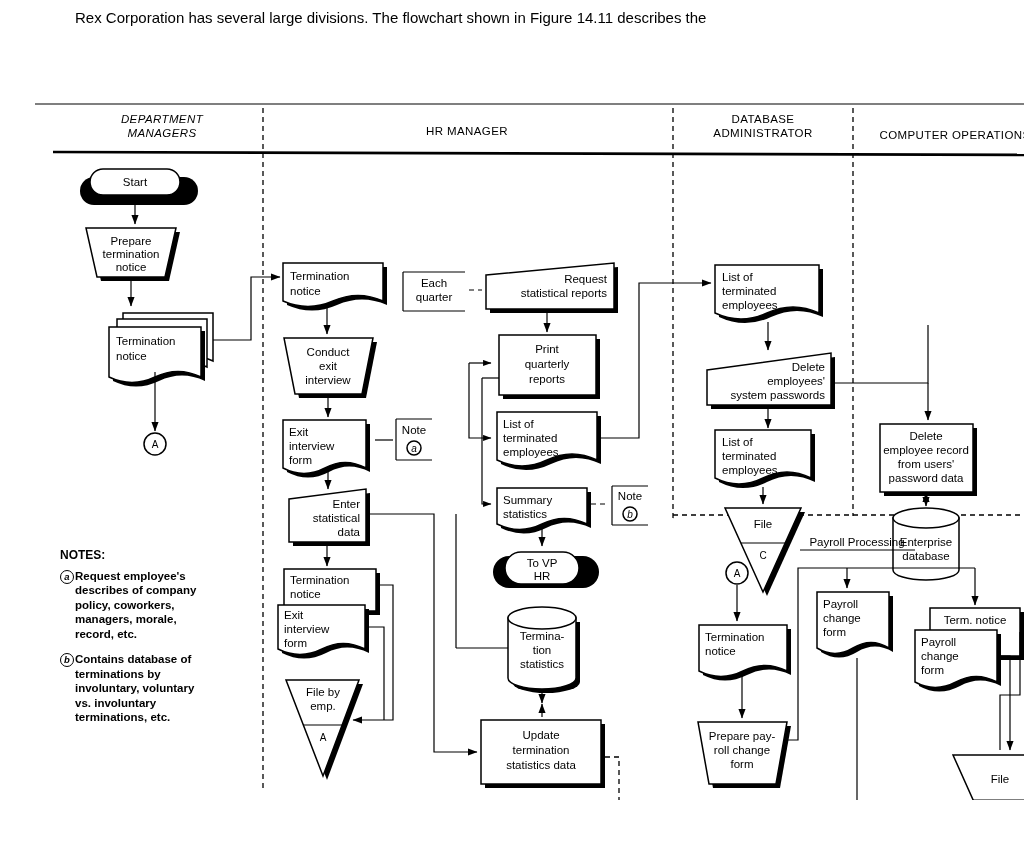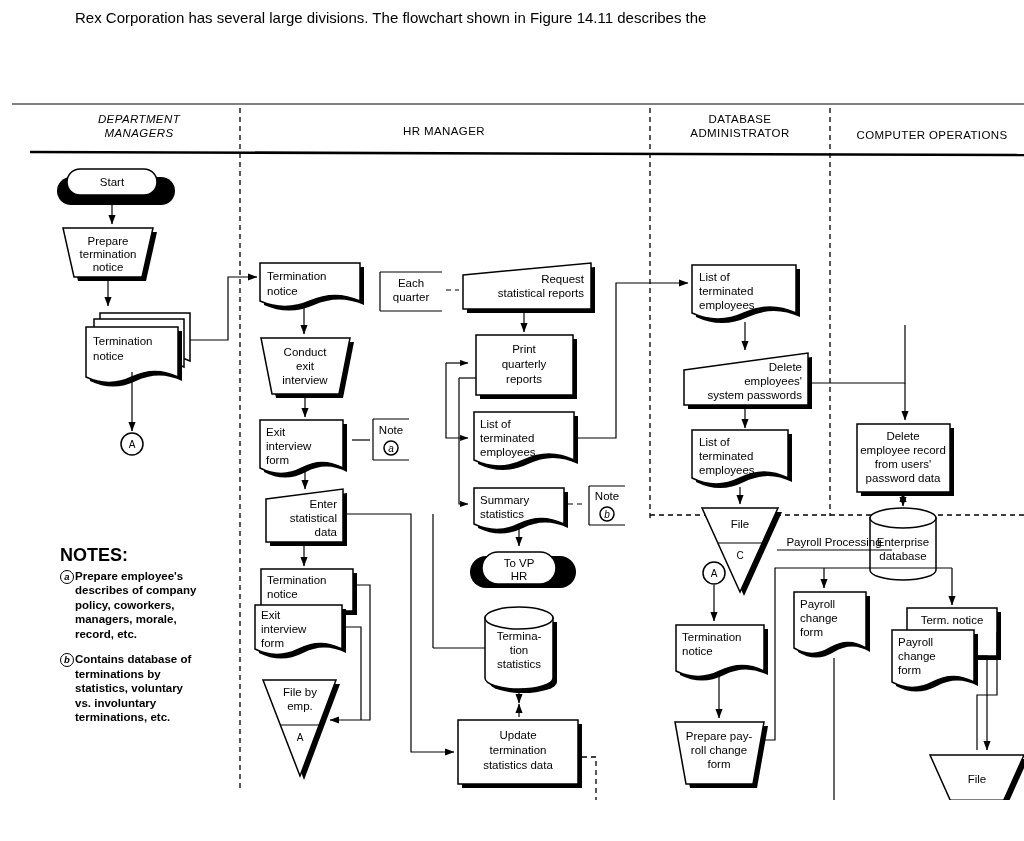--- a/index.html
+++ b/index.html
@@ -1,22 +1,22 @@
 <!DOCTYPE html>
 <html><head>
 <meta charset="utf-8">
 <style>
   html,body{margin:0;padding:0;background:#ffffff;}
   body{width:1024px;height:841px;position:relative;
        font-family:"Liberation Sans","DejaVu Sans",sans-serif;color:#000;}
   #intro{position:absolute;left:75px;top:4px;width:830px;font-size:15px;line-height:28px;}
-  #chartwrap{position:absolute;left:12px;top:100px;width:874px;height:700px;}
+  #chartwrap{position:absolute;left:1px;top:100px;width:874px;height:700px;padding-left:34px;}
   svg{display:block;}
   #notes{position:absolute;left:60px;top:548px;width:165px;font-size:11.5px;line-height:14.5px;font-weight:bold;}
-  #notes .nhead{margin-bottom:6px;font-size:18px;}
+  #notes .nhead{margin-bottom:6px;font-size:12px;}
   #notes .nitem{margin-bottom:11px;padding-left:15px;position:relative;}
   #notes .nitem .mk{position:absolute;left:0;top:0;}
   .circledm{display:inline-block;border:1.4px solid #000;border-radius:50%;
             width:12px;height:12px;line-height:11px;text-align:center;font-size:9.5px;font-style:italic;}
 </style>
 </head>
 <body>
 
 <div id="intro">
   <div>Rex Corporation has several large divisions. The flowchart shown in Figure 14.11 describes the</div>
@@ -386,27 +386,27 @@
     <text class="t" x="965" y="683" text-anchor="middle">File</text>
     <text class="tm" x="965" y="718" text-anchor="middle">C</text>
   </g>
 </svg>
 </div>
 
 <div id="notes">
   <div class="nhead">NOTES:</div>
   <div class="nitem">
     <span class="mk"><span class="circledm">a</span></span>
-    <div>Prepare employee's</div>
+    <div>Request employee's</div>
     <div>describes of company</div>
     <div>policy, coworkers,</div>
     <div>managers, morale,</div>
     <div>record, etc.</div>
   </div>
   <div class="nitem">
     <span class="mk"><span class="circledm">b</span></span>
     <div>Contains database of</div>
     <div>terminations by</div>
-    <div>statistics, voluntary</div>
+    <div>involuntary, voluntary</div>
     <div>vs. involuntary</div>
     <div>terminations, etc.</div>
   </div>
 </div>
 
 </body></html>

